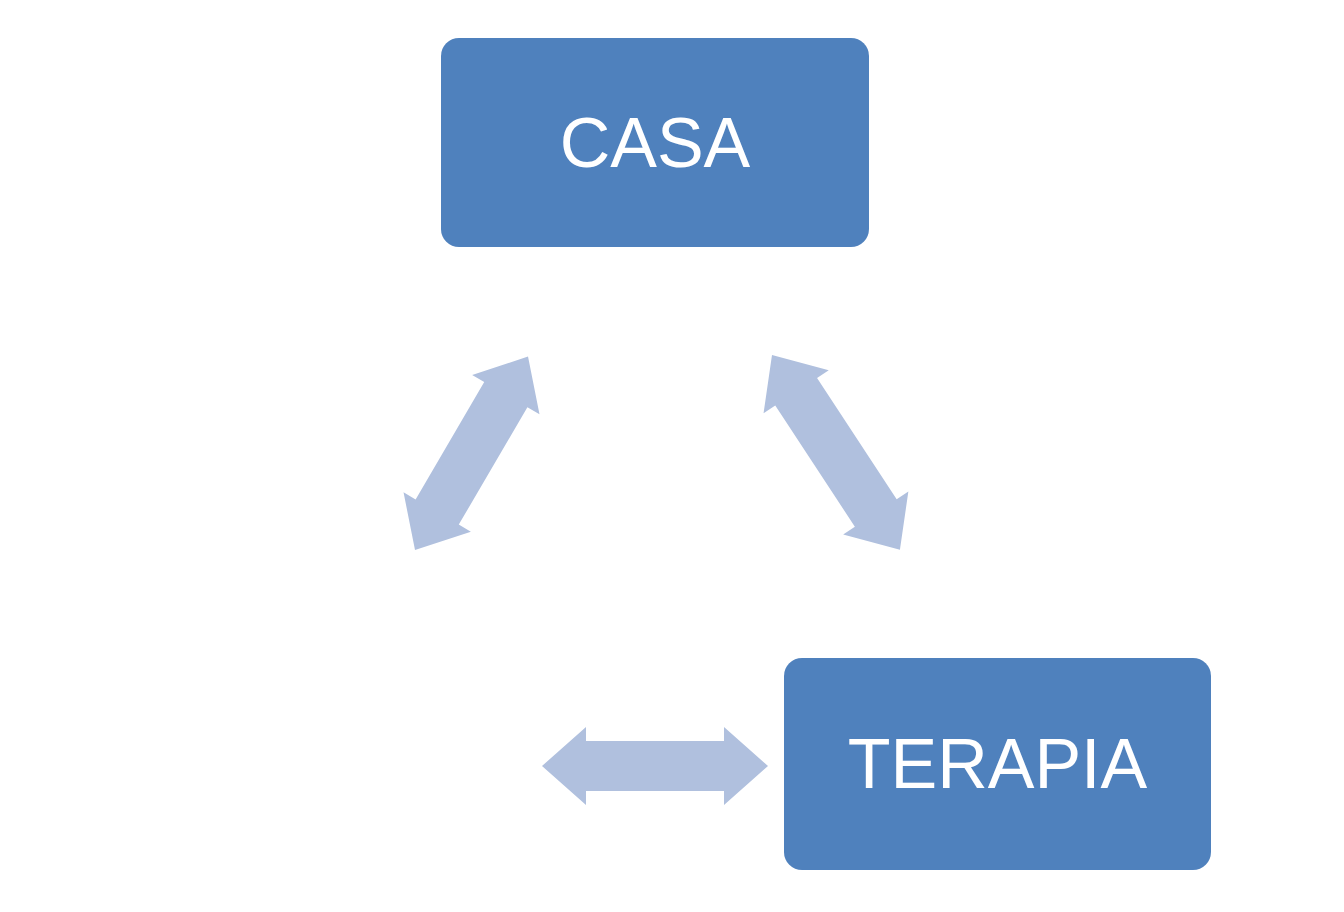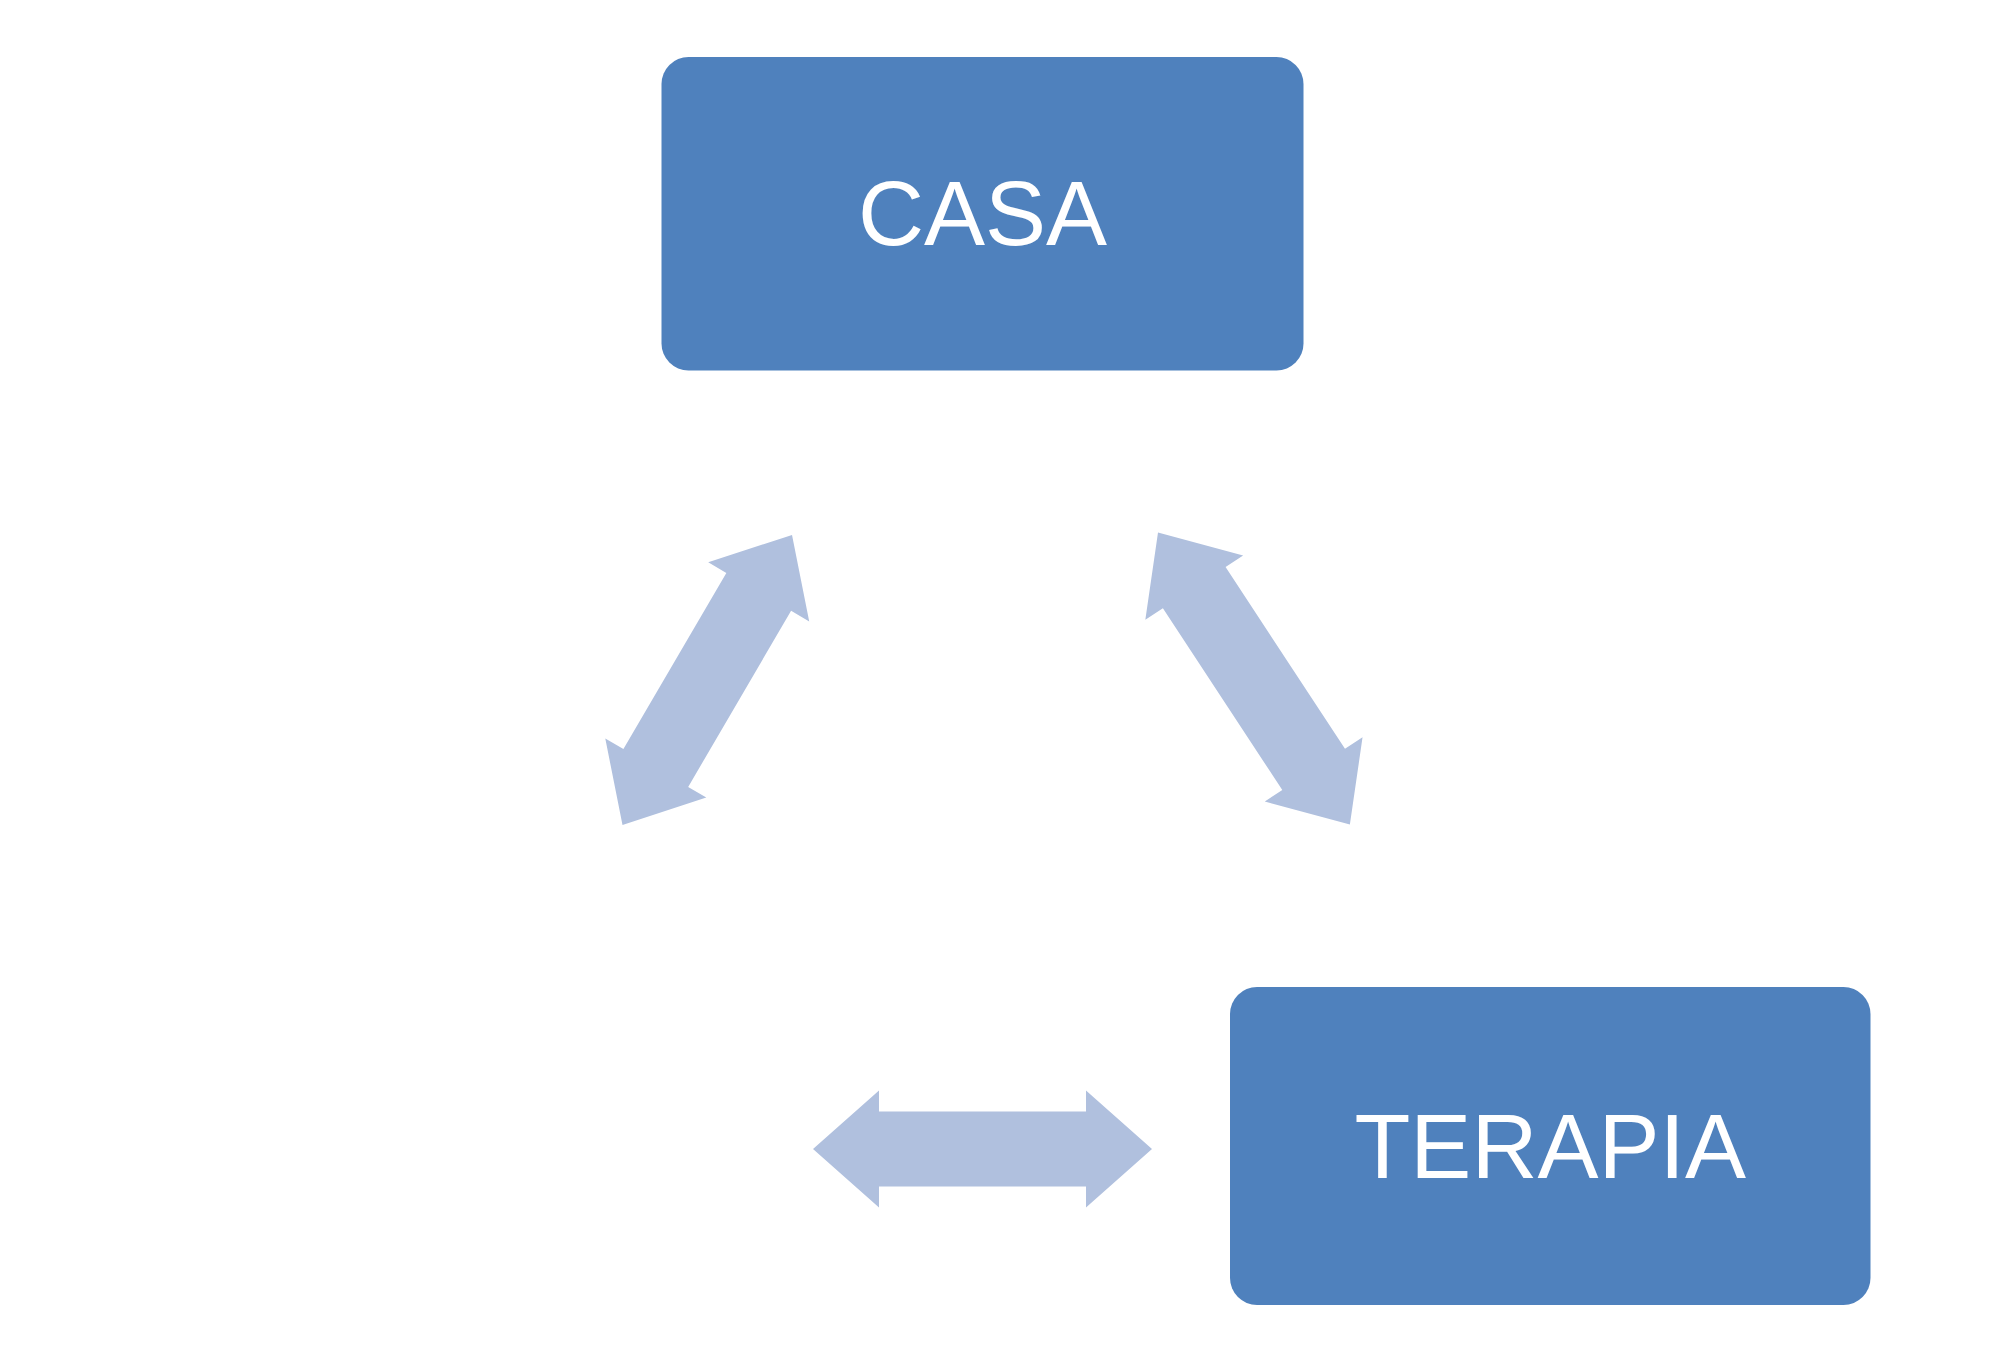--- a/index.html
+++ b/index.html
@@ -18,28 +18,28 @@
   .node {
     position: absolute;
     background: var(--node-fill, #4F81BD);
     border-radius: 18px;
     display: flex;
     align-items: center;
     justify-content: center;
   }
   .node-label {
     color: var(--node-text, #FFFFFF);
-    font-size: 61px;
+    font-size: 70px;
     line-height: 1;
     letter-spacing: 0px;
     white-space: nowrap;
   }
   .node-casa    { left: 441px; top: 38px;  width: 428px; height: 209px; }
   .node-colegio { left: 81px;  top: 658px; width: 428px; height: 212px; }
-  .node-terapia { left: 820px; top: 658px; width: 427px; height: 212px; }
+  .node-terapia { left: 784px; top: 658px; width: 427px; height: 212px; }
   .edges {
     position: absolute;
     left: 0; top: 0;
     width: 1344px; height: 912px;
     pointer-events: none;
   }
   .edges path { fill: var(--arrow-fill, #B0C0DE); }
 </style>
 </head>
 <body>

